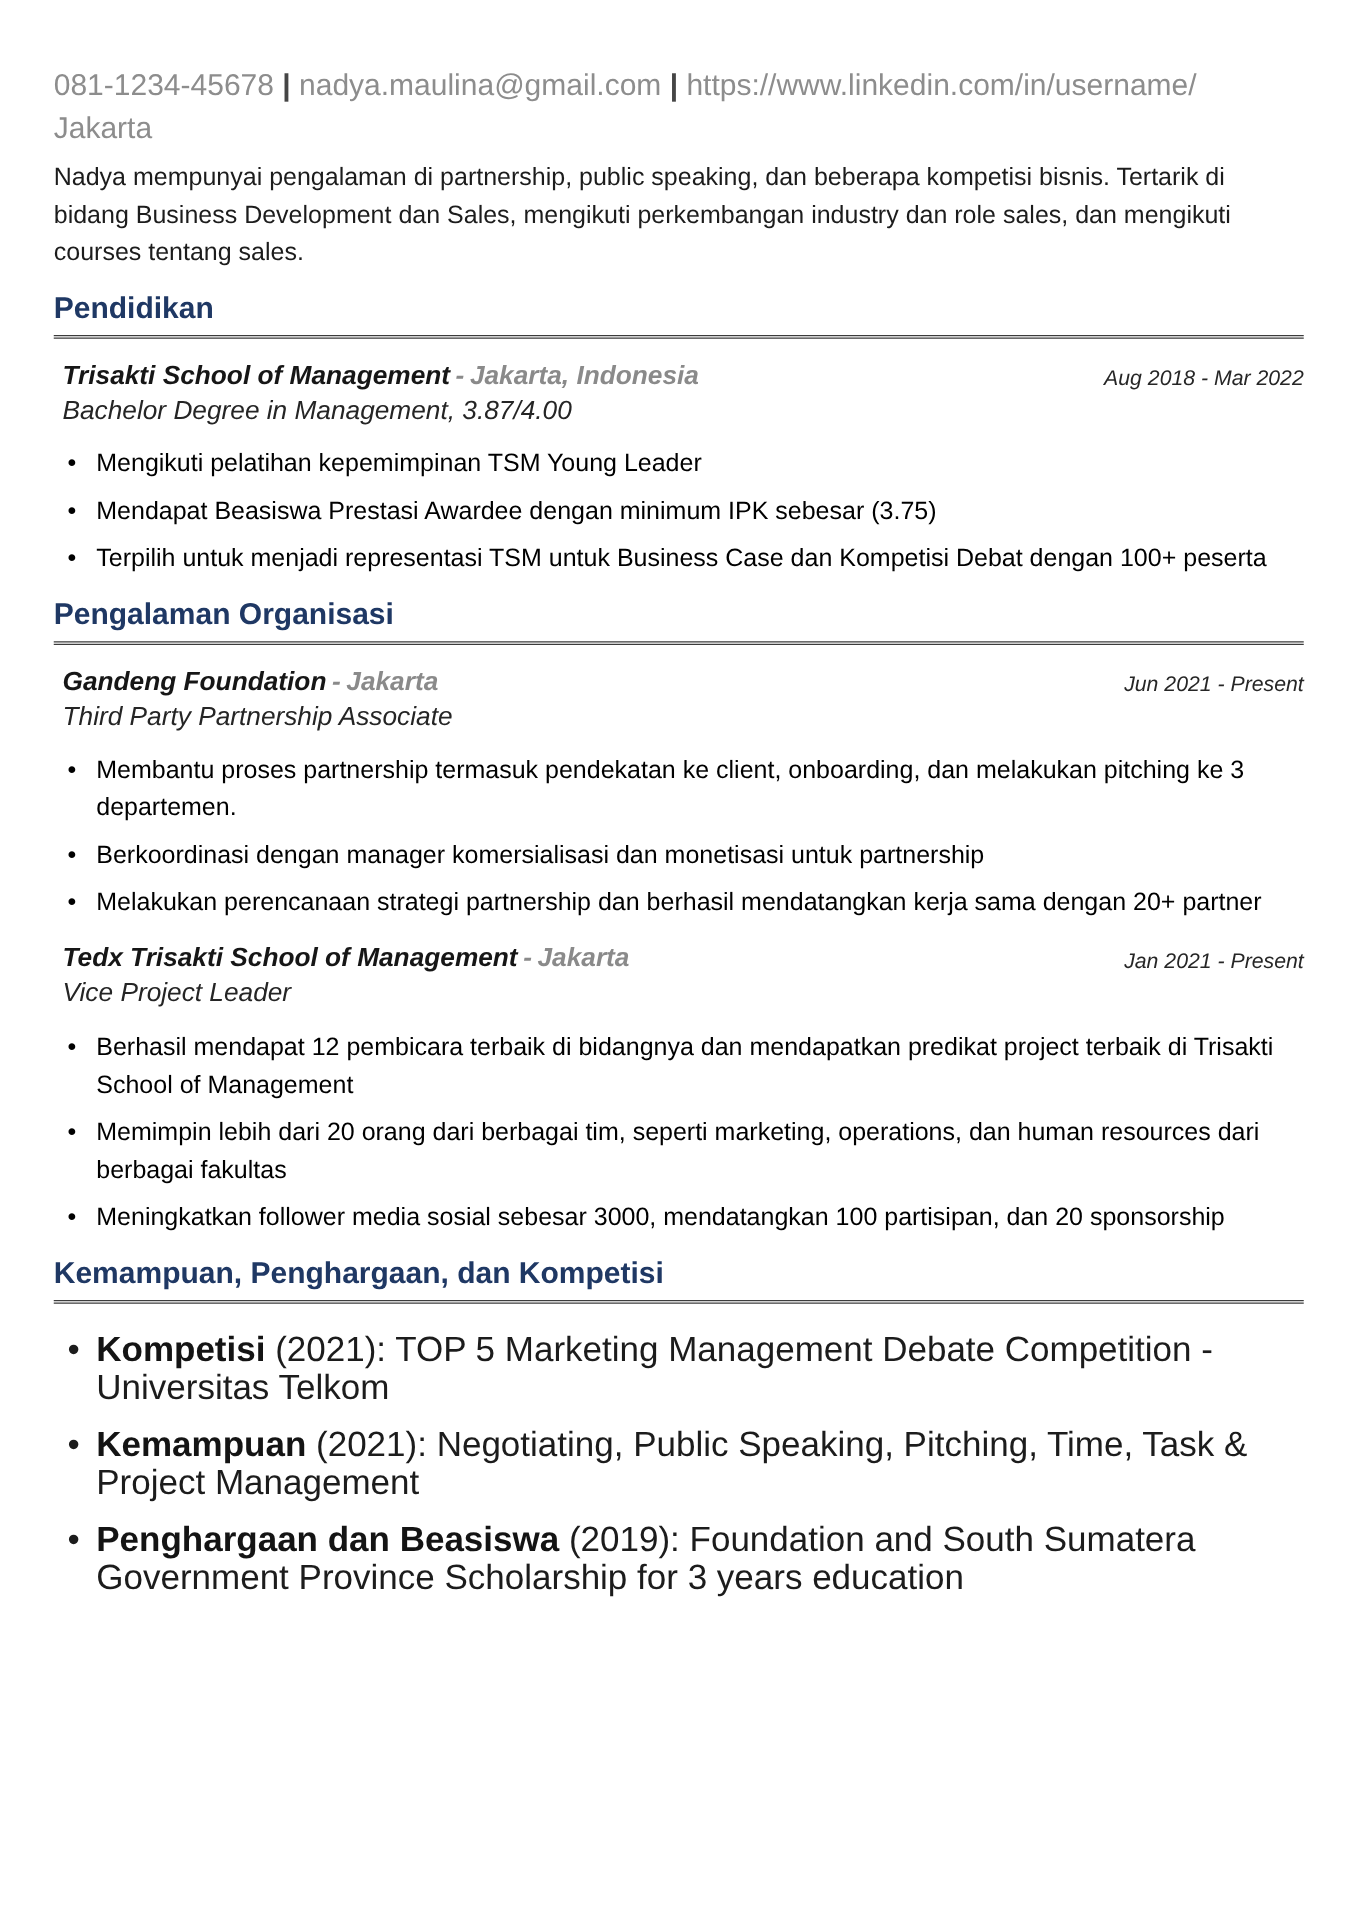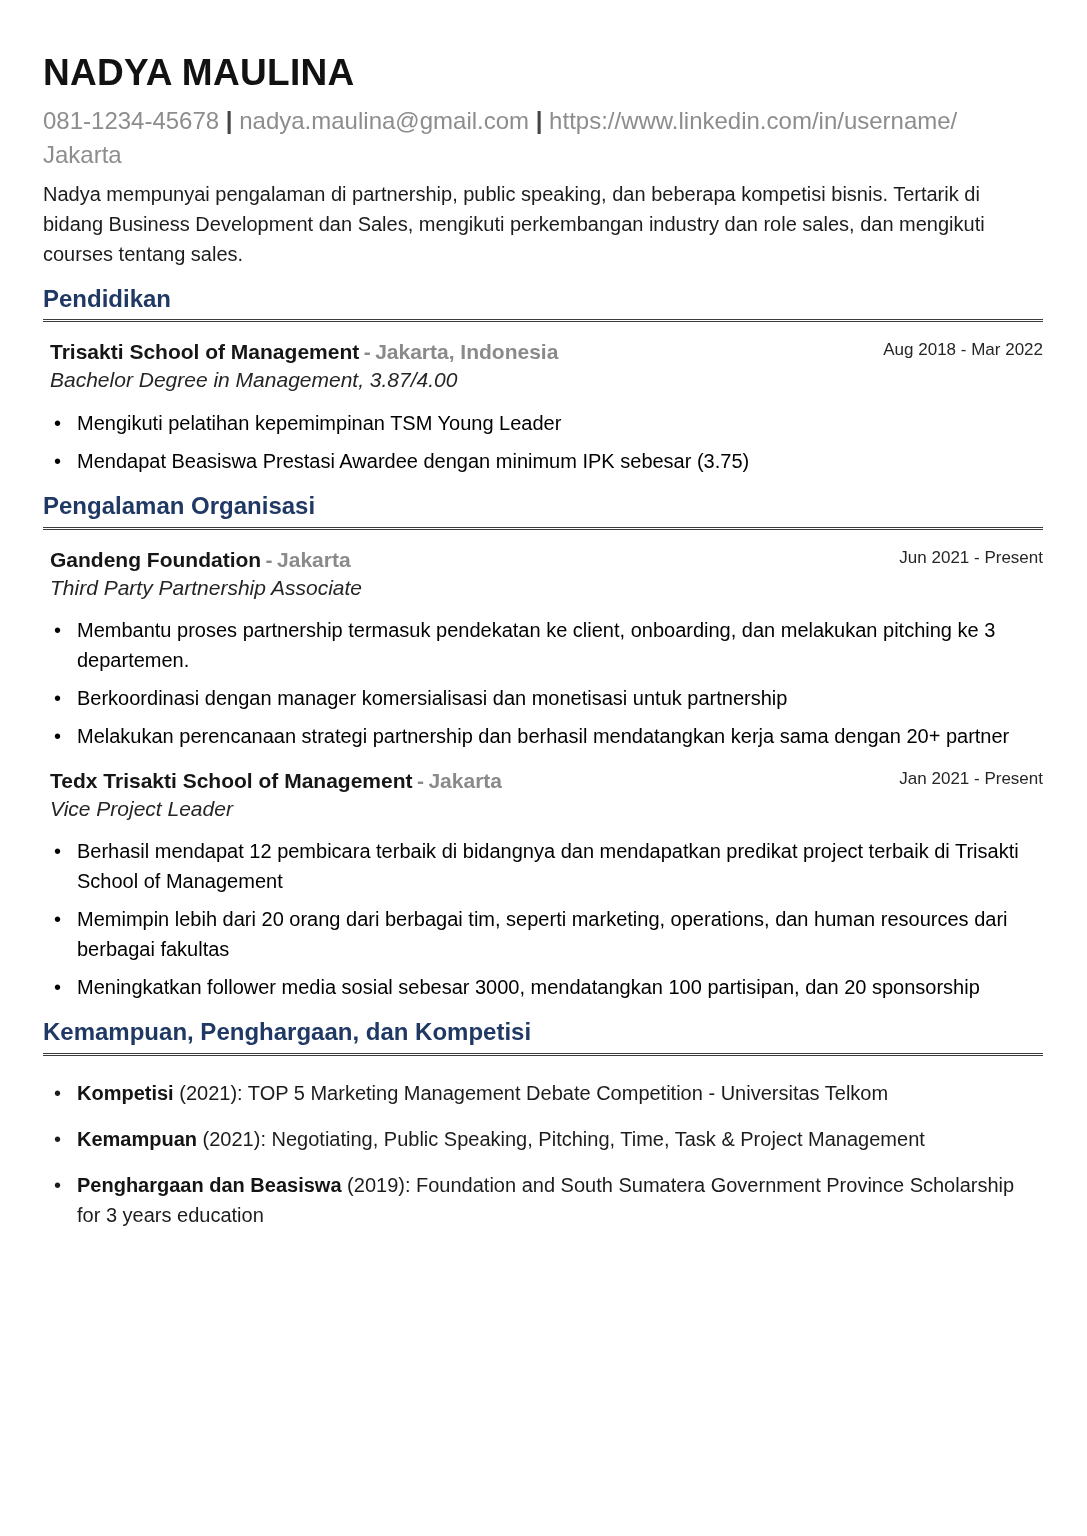--- a/index.html
+++ b/index.html
@@ -44,21 +44,22 @@
   }
   .section-divider {
     border:none;
     border-bottom:3px double #3c3c3c;
     margin-top:6px;
   }
   .entry { margin-top:18px; padding-left:7px; }
   .entry-header {
     display:flex;
     justify-content:space-between;
-    align-items:flex-start;
+    align-items:flex-end;
+    font-style:italic;
   }
   .entry-org {
     font-size:21px;
     font-weight:bold;
     color:#161616;
   }
   .entry-loc-sep, .entry-location {
     font-size:21px;
     font-weight:bold;
     color:#8a8a8a;
@@ -87,40 +88,39 @@
   ul.bullets li::before {
     content:"\2022";
     position:absolute;
     left:11px;
     top:0;
   }
   ul.highlights { list-style:none; margin-top:22px; }
   ul.highlights li {
     position:relative;
     padding-left:34px;
-    font-size:20px;
+    font-size:28px;
     line-height:30px;
     color:#1c1c1c;
     margin-bottom:16px;
   }
   ul.highlights li::before {
     content:"\2022";
     position:absolute;
     left:11px;
     top:0;
   }
   .hl-label { font-weight:bold; color:#141414; }
 </style>
 </head>
 <body>
 
 <div class="page">
 
   <div>
-    <div class="name">NADYA MAULINA</div>
 
     <div class="contact-line">
       <span>081-1234-45678</span>
       <span class="contact-sep">|</span>
       <span>nadya.maulina@gmail.com</span>
       <span class="contact-sep">|</span>
       <span>https://www.linkedin.com/in/username/</span>
     </div>
 
     <div class="location-line">Jakarta</div>
@@ -138,20 +138,21 @@
           <span class="entry-org">Trisakti School of Management</span>
           <span class="entry-loc-sep">-</span>
           <span class="entry-location">Jakarta, Indonesia</span>
         </div>
         <div class="entry-dates">Aug 2018 - Mar 2022</div>
       </div>
       <div class="entry-role">Bachelor Degree in Management, 3.87/4.00</div>
       <ul class="bullets">
         <li>Mengikuti pelatihan kepemimpinan TSM Young Leader</li>
         <li>Mendapat Beasiswa Prestasi Awardee dengan minimum IPK sebesar (3.75)</li>
+        <li>Terpilih untuk menjadi representasi TSM untuk Business Case dan Kompetisi Debat dengan 100+ peserta</li>
       </ul>
     </div>
   </div>
 
   <div class="section">
     <div class="section-title">Pengalaman Organisasi</div>
     <div class="section-divider"></div>
 
     <div class="entry">
       <div class="entry-header">

